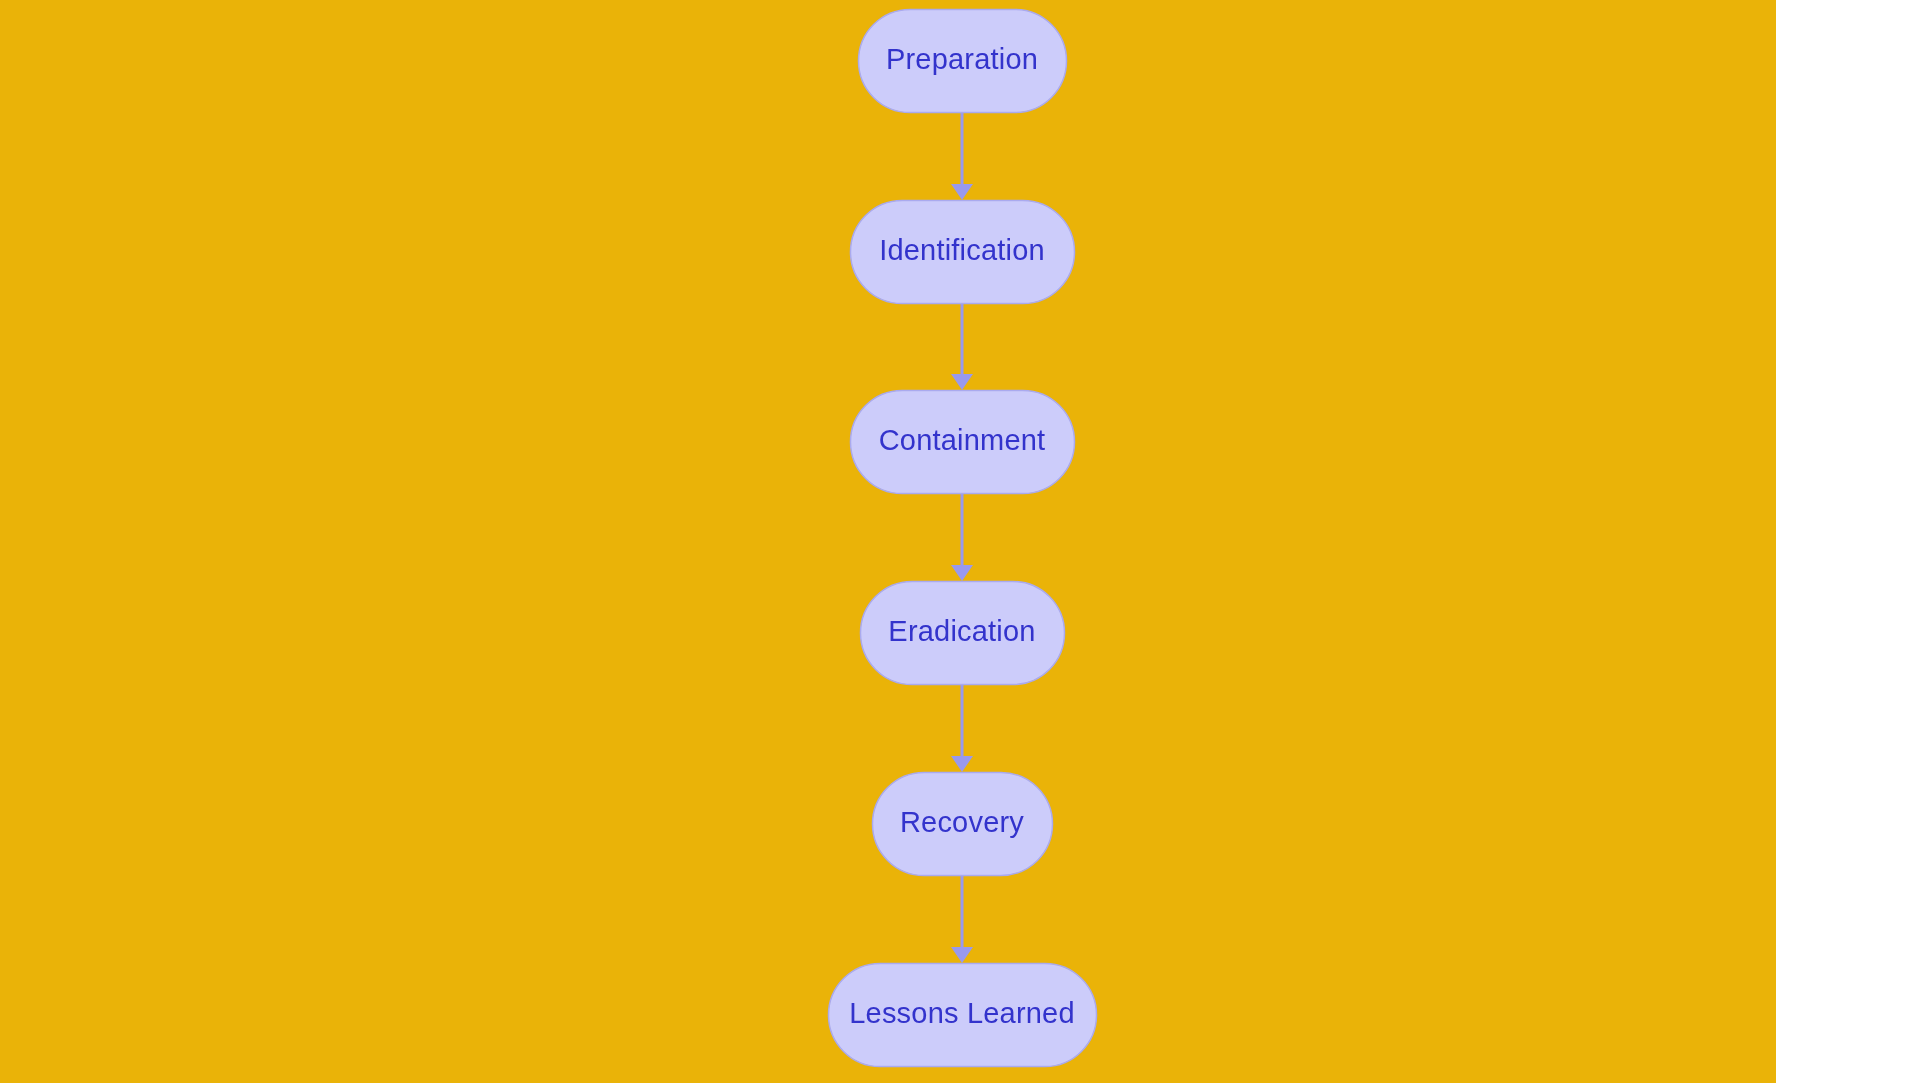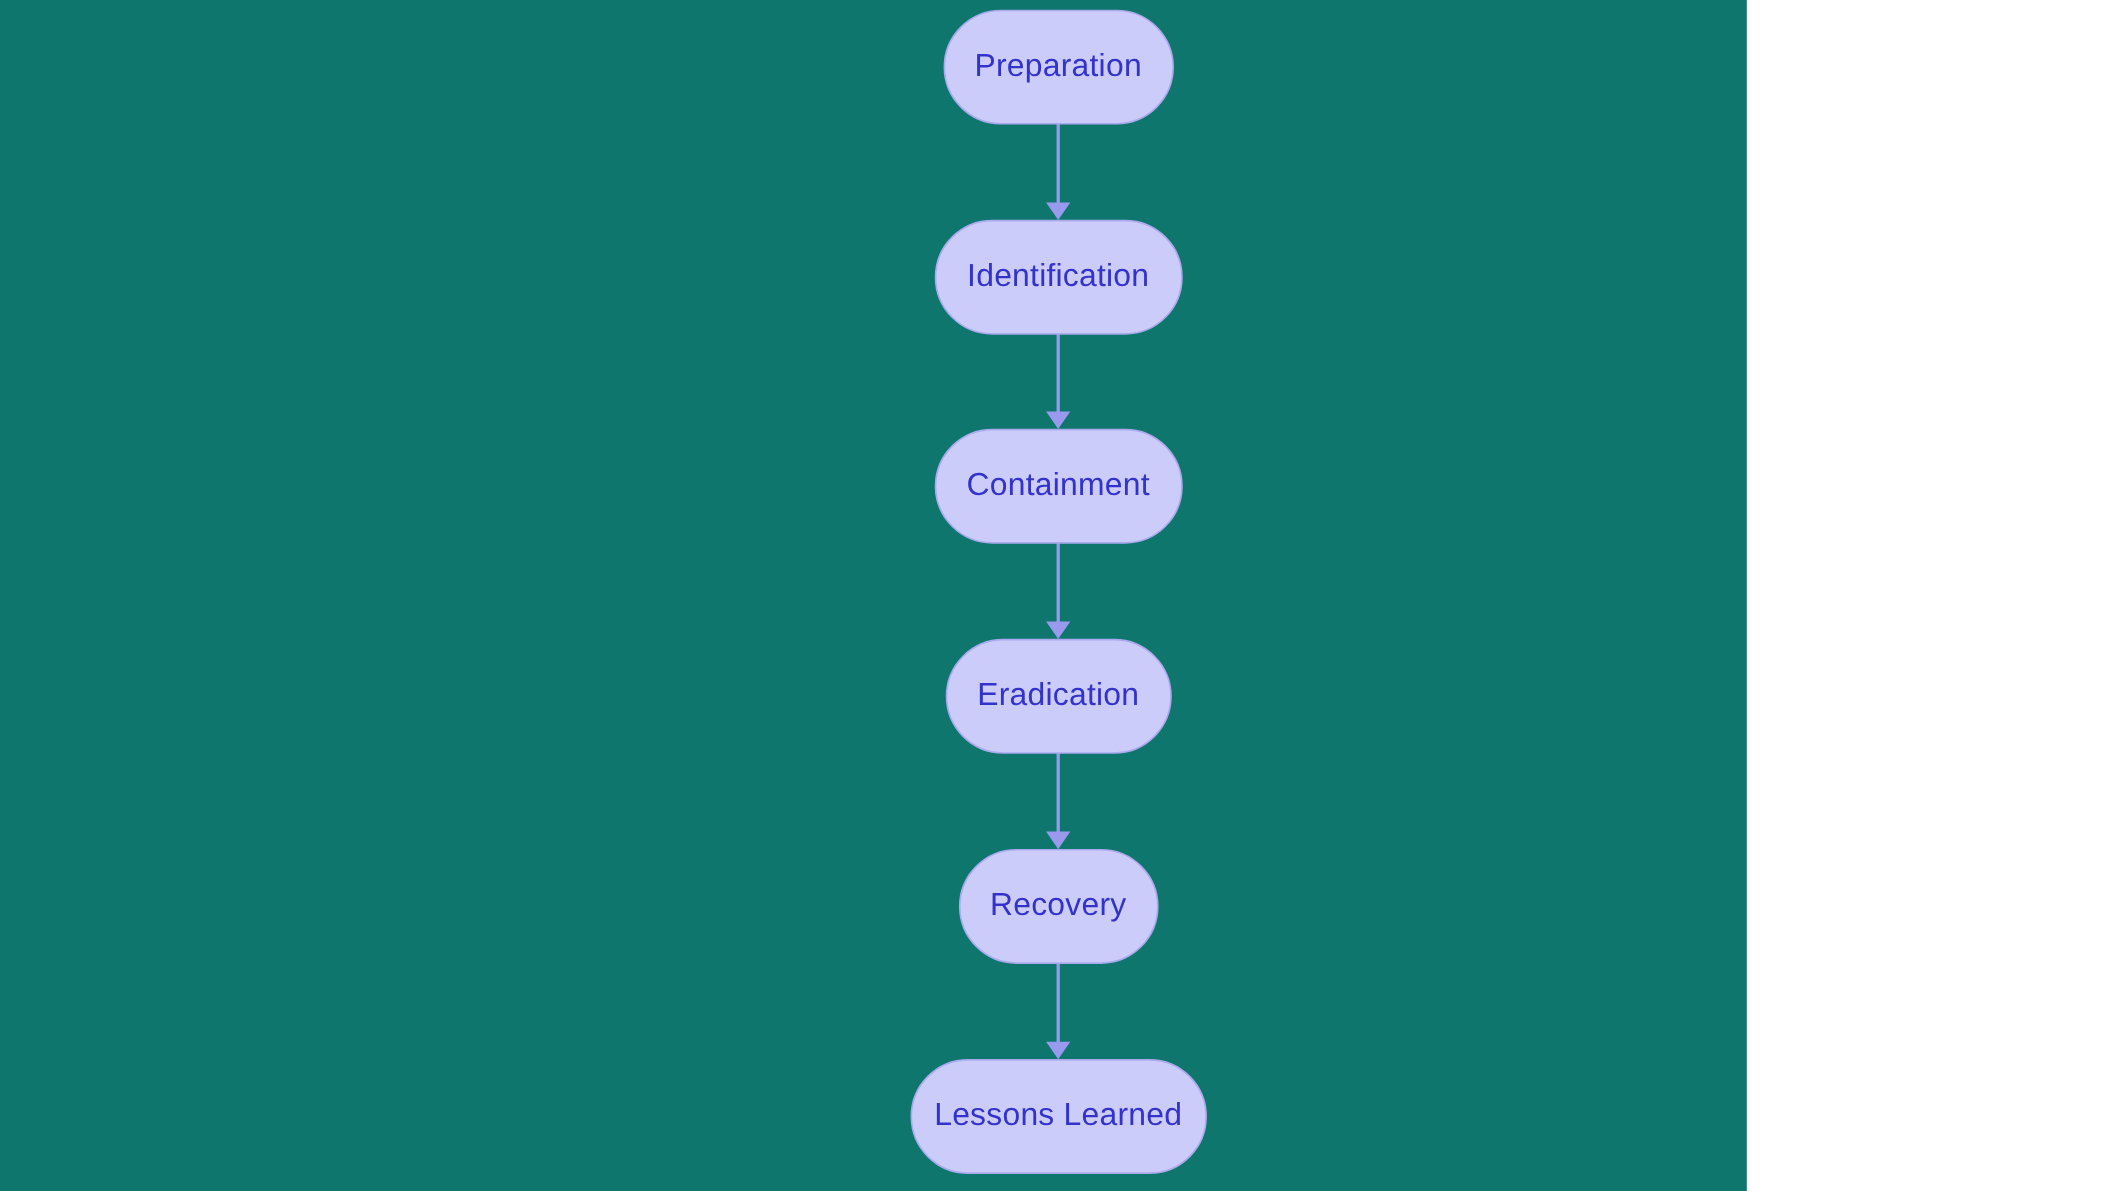--- a/index.html
+++ b/index.html
@@ -9,23 +9,23 @@
     background: #ffffff;
   }
   body {
     width: 1920px;
     height: 1083px;
     overflow: hidden;
     font-family: "Liberation Sans", sans-serif;
   }
   #flow-canvas {
     position: relative;
-    width: 1588px;
+    width: 1776px;
     height: 1083px;
-    background: #0f766e;
+    background: #eab308;
   }
   #flow-svg {
     position: absolute;
     left: 0;
     top: 0;
     width: 1920px;
     height: 1083px;
     display: block;
   }
   .node-shape {

